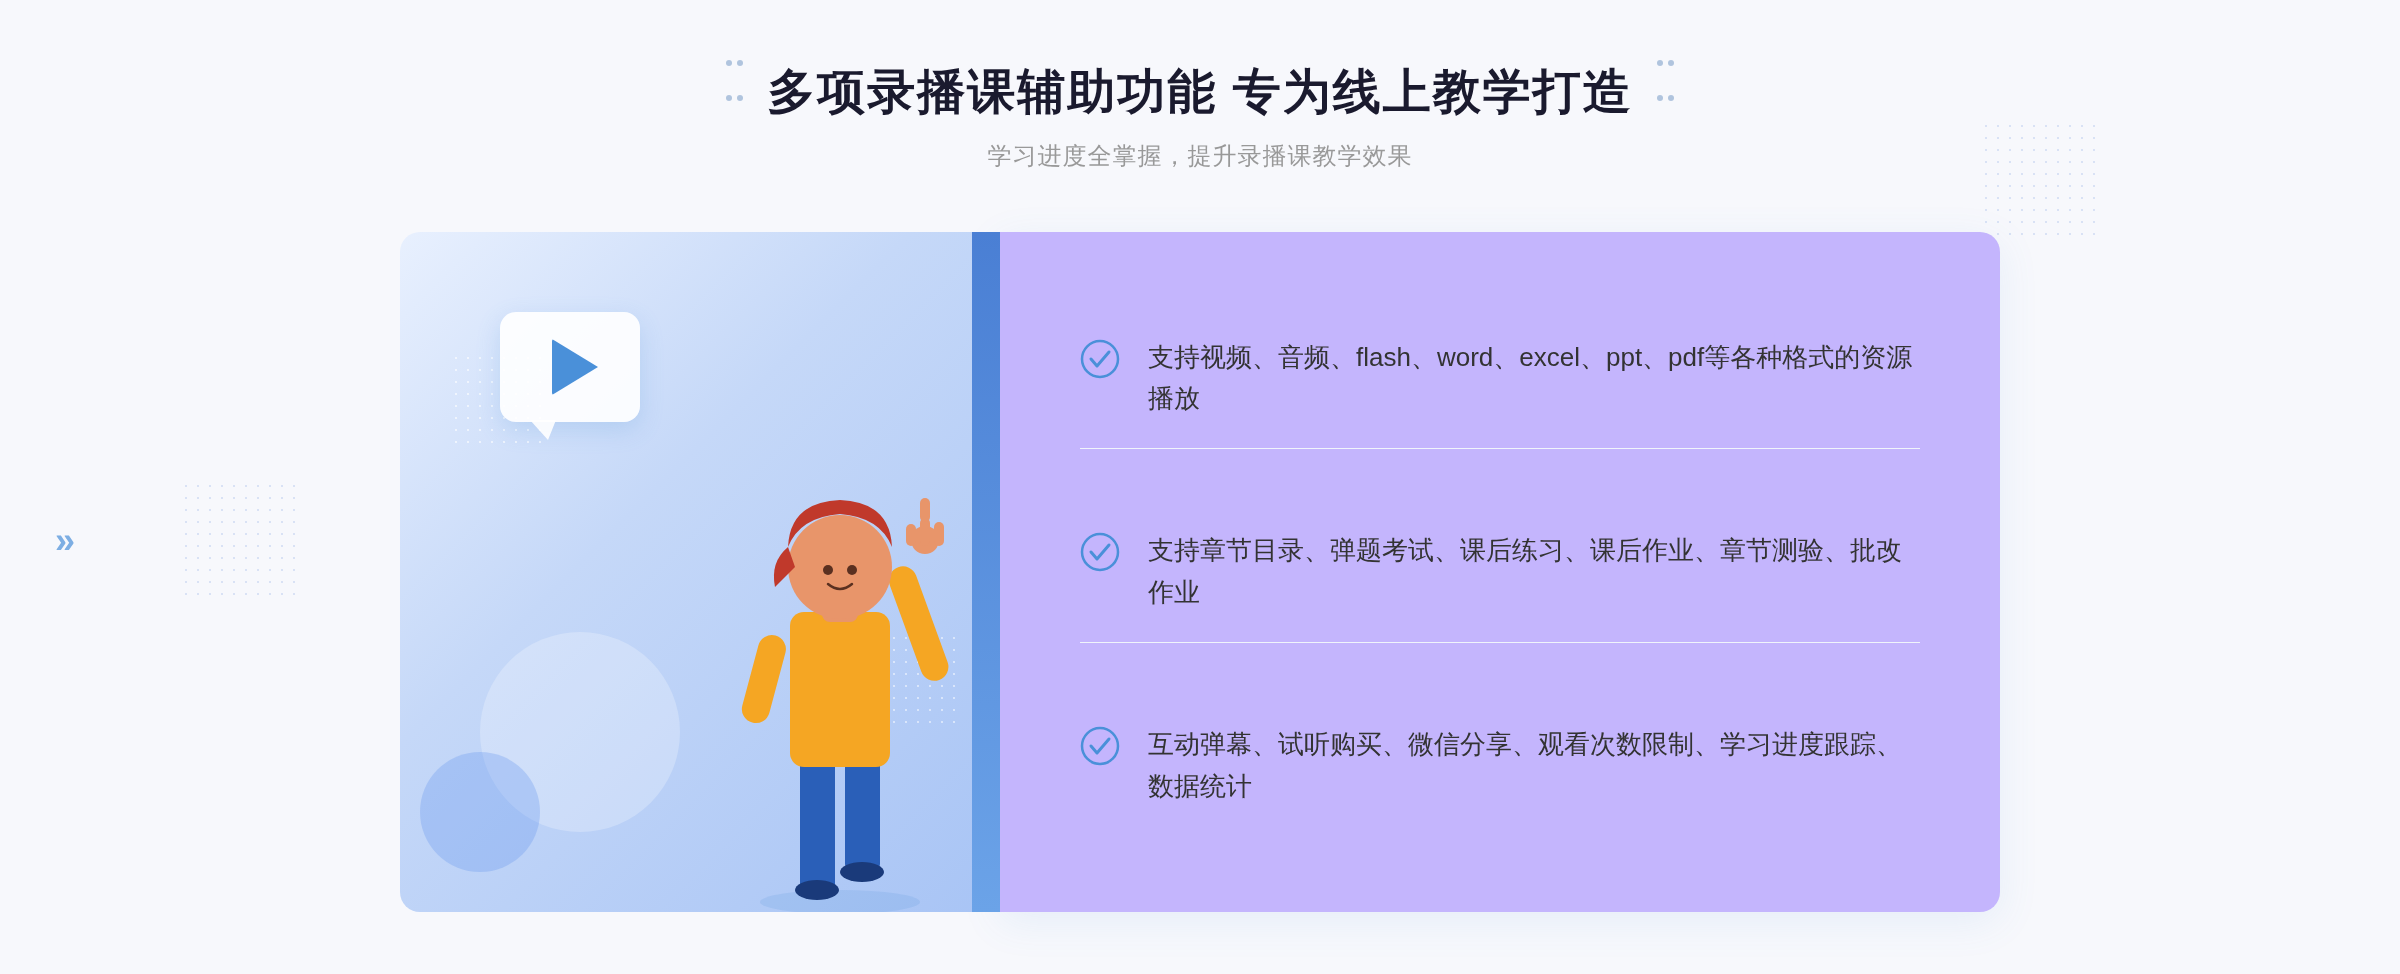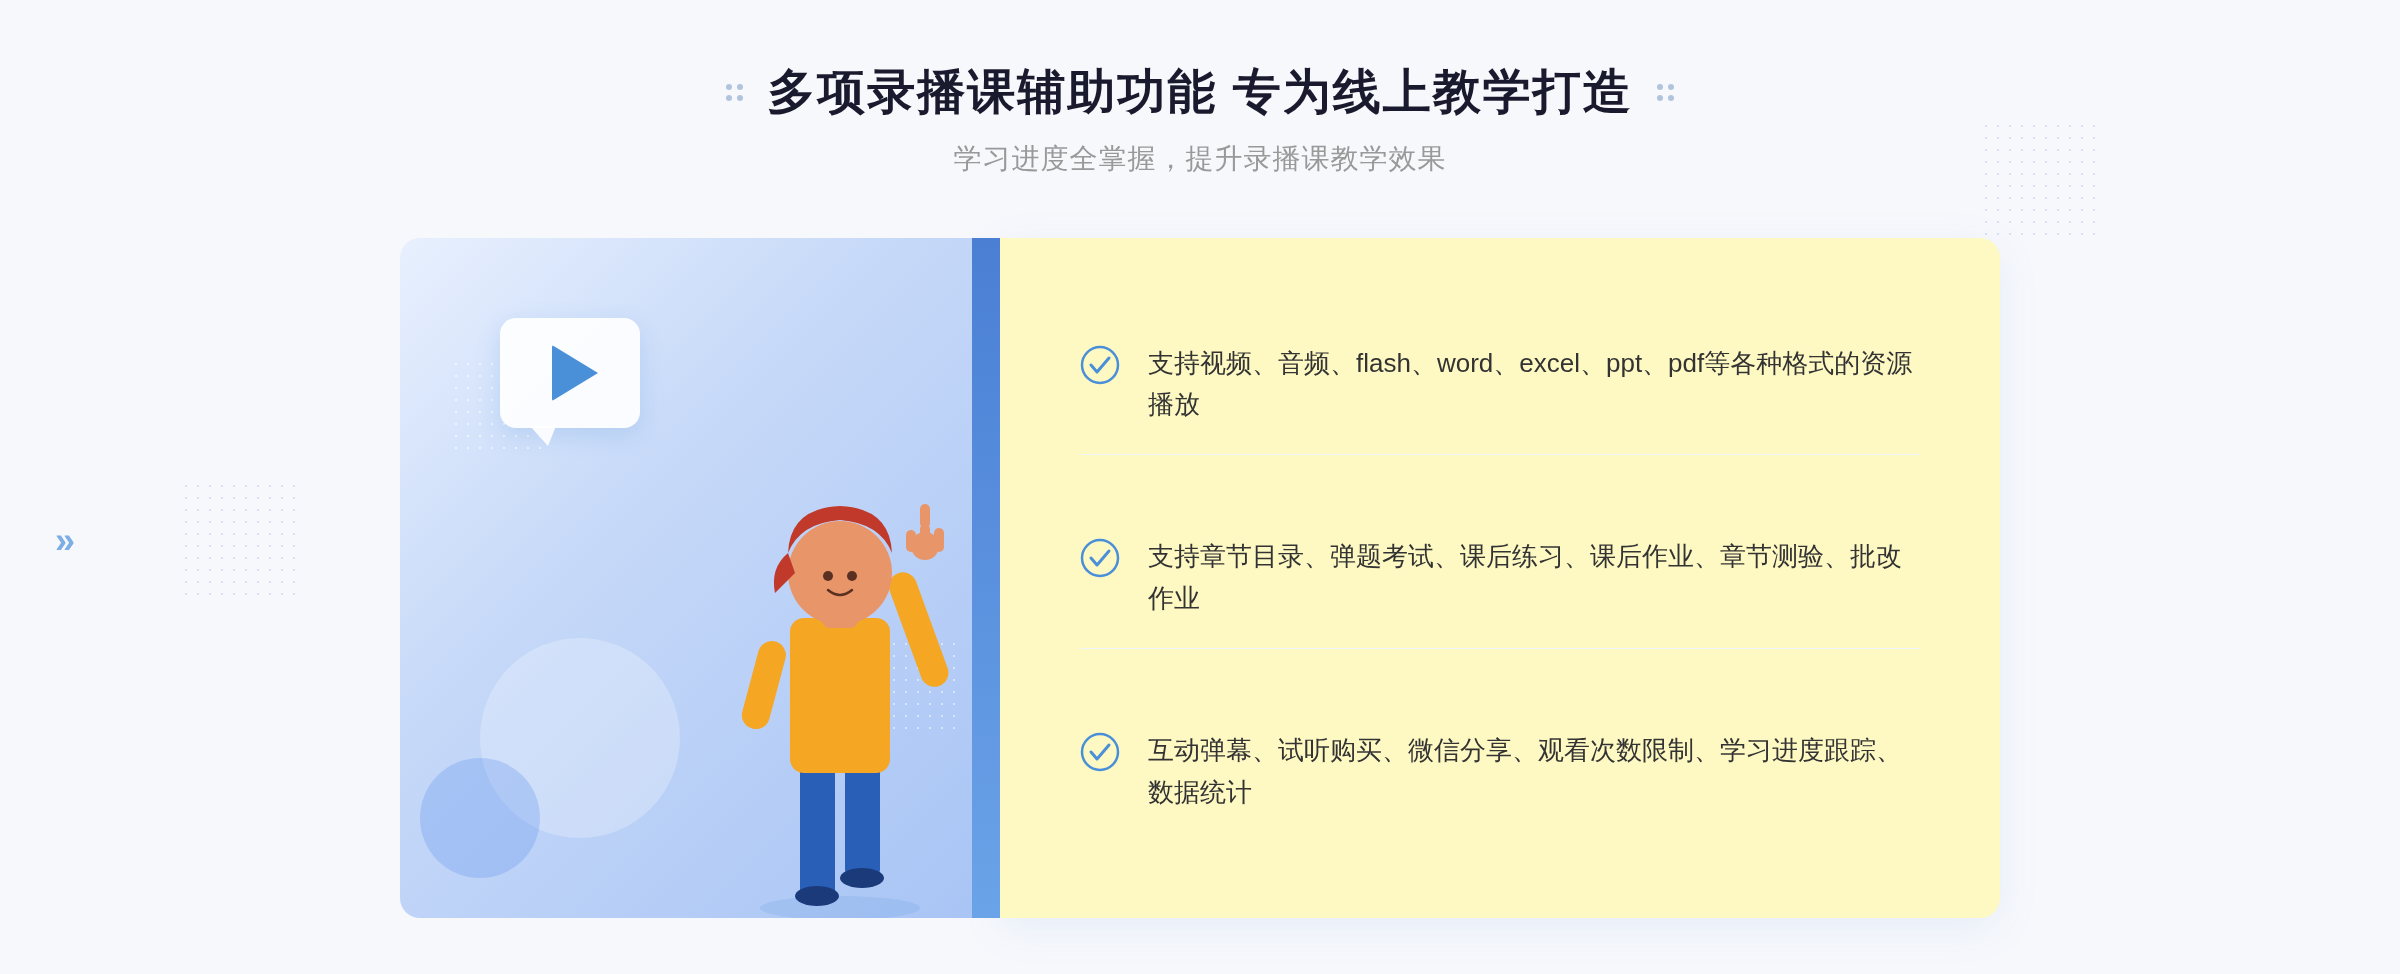--- a/index.html
+++ b/index.html
@@ -60,21 +60,20 @@
     }
 
     .header-section {
       text-align: center;
       margin-bottom: 60px;
       position: relative;
     }
 
     .header-title-wrapper {
       display: flex;
-      align-items: center;
       justify-content: center;
       gap: 24px;
       margin-bottom: 16px;
     }
 
     .header-dot {
       width: 6px;
       height: 6px;
       border-radius: 50%;
       background: #b0c4de;
@@ -87,21 +86,21 @@
     }
 
     .main-title {
       font-size: 48px;
       font-weight: 700;
       color: #1a1a2e;
       letter-spacing: 2px;
     }
 
     .sub-title {
-      font-size: 28px;
+      font-size: 24px;
       color: #999;
       font-weight: 400;
       letter-spacing: 1px;
     }
 
     
     .content-area {
       display: flex;
       align-items: stretch;
       width: 1600px;
@@ -215,21 +214,21 @@
       bottom: 0;
       width: 28px;
       background: linear-gradient(180deg, #4a7fd4 0%, #6ba3e8 100%);
       border-radius: 0 0 0 0;
       z-index: 2;
     }
 
     
     .features-panel {
       flex: 1;
-      background: #fef9c3;
+      background: #c4b5fd;
       border-radius: 0 20px 20px 0;
       padding: 50px 80px;
       display: flex;
       flex-direction: column;
       justify-content: space-around;
       box-shadow: 0 10px 40px rgba(74,144,217,0.1);
     }
 
     .feature-item {
       display: flex;

